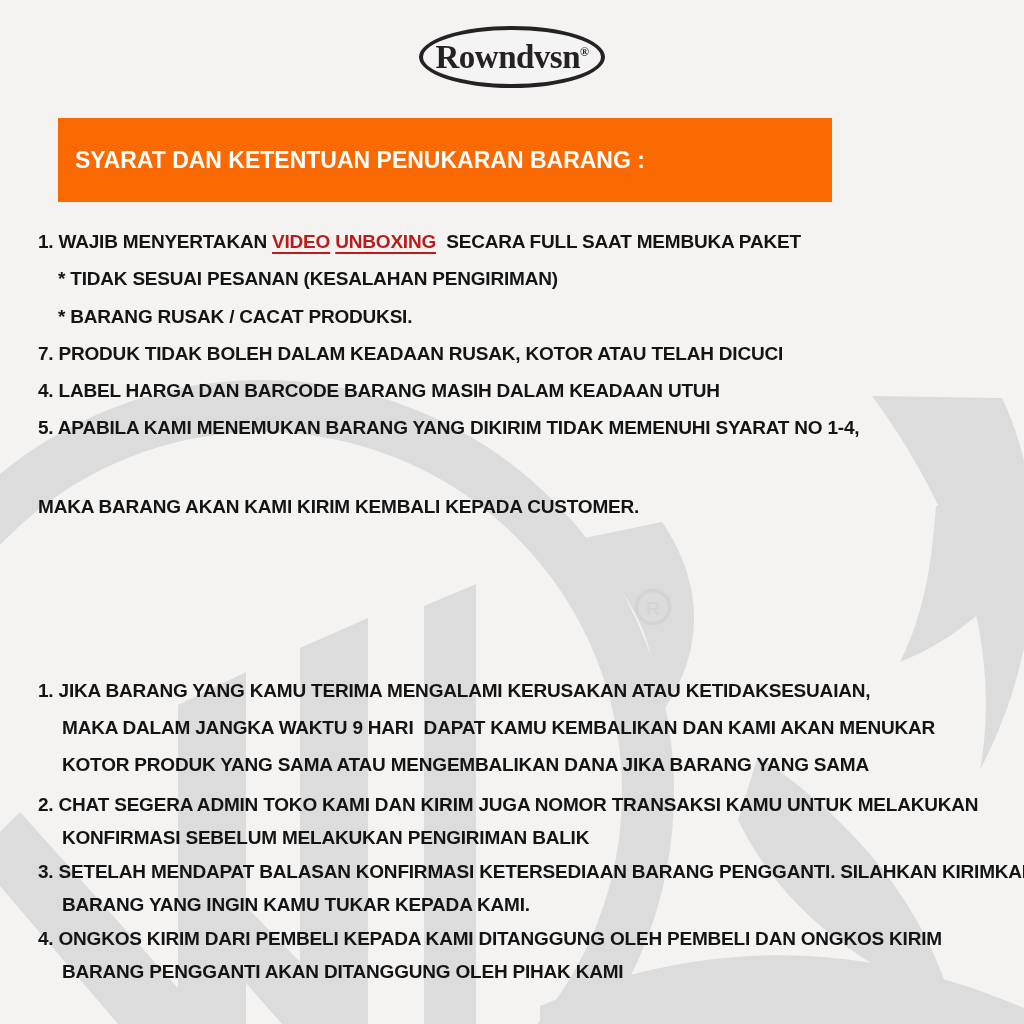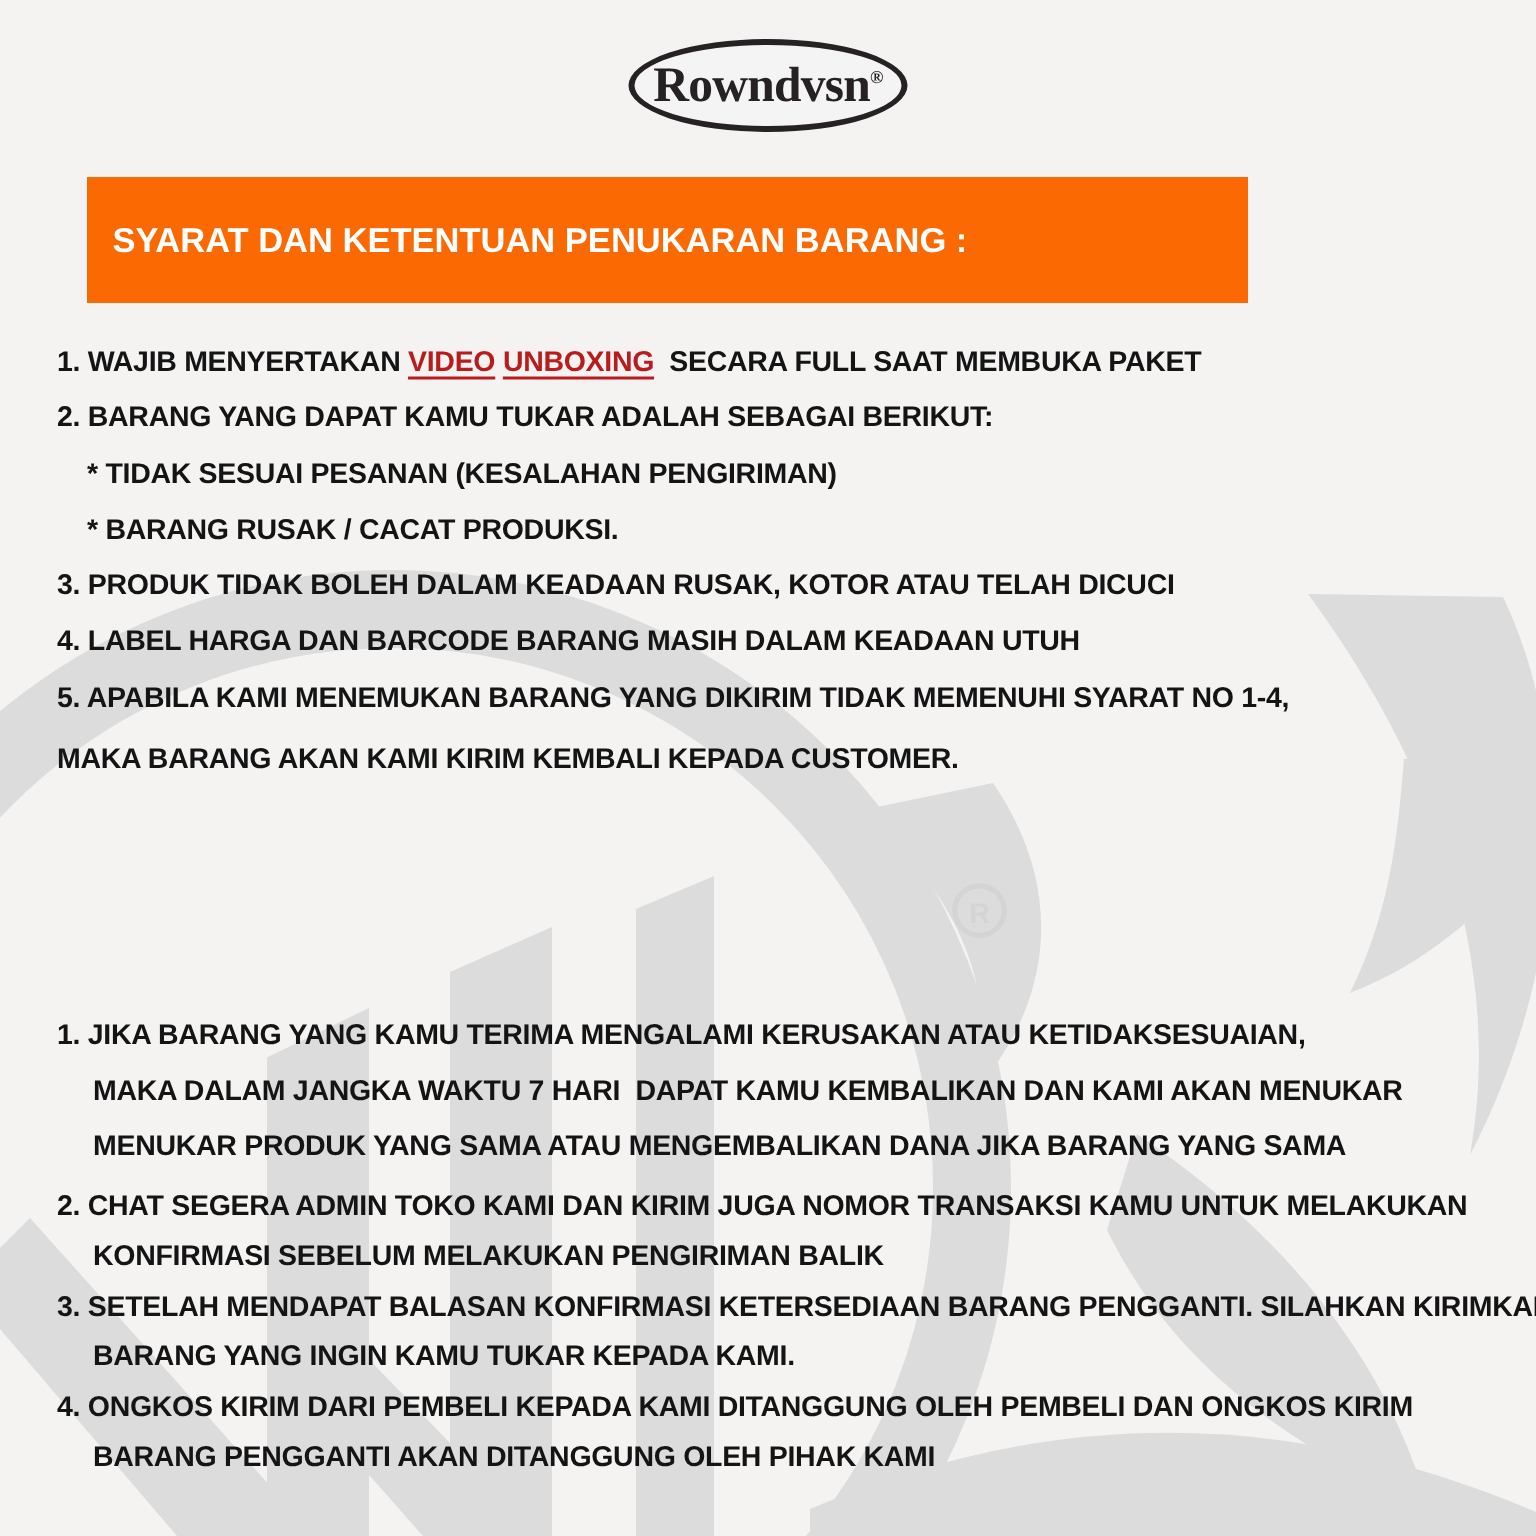--- a/index.html
+++ b/index.html
@@ -95,36 +95,35 @@
   <div class="logo-oval">
     <div class="logo-text"><span>Rowndvsn</span><span class="logo-reg">®</span></div>
   </div>
 
   <div class="banner banner1">
     <span>SYARAT DAN KETENTUAN PENUKARAN BARANG :</span>
   </div>
 
   <div class="tlist s1a">
     <div class="line"><span>1. WAJIB MENYERTAKAN </span><span class="red">VIDEO</span><span> </span><span class="red">UNBOXING</span><span>  SECARA FULL SAAT MEMBUKA PAKET</span></div>
-    <div class="line">2. BARANG YANG DAPAT KAMU TUKAR ADALAH SEBAGAI BERIKUT:</div>
     <div class="line indent1">* TIDAK SESUAI PESANAN (KESALAHAN PENGIRIMAN)</div>
     <div class="line indent1">* BARANG RUSAK / CACAT PRODUKSI.</div>
-    <div class="line">3. PRODUK TIDAK BOLEH DALAM KEADAAN RUSAK, KOTOR ATAU TELAH DICUCI</div>
+    <div class="line">7. PRODUK TIDAK BOLEH DALAM KEADAAN RUSAK, KOTOR ATAU TELAH DICUCI</div>
     <div class="line">4. LABEL HARGA DAN BARCODE BARANG MASIH DALAM KEADAAN UTUH</div>
     <div class="line">5. APABILA KAMI MENEMUKAN BARANG YANG DIKIRIM TIDAK MEMENUHI SYARAT NO 1-4,</div>
   </div>
   <div class="tlist s1b">
     <div class="line">MAKA BARANG AKAN KAMI KIRIM KEMBALI KEPADA CUSTOMER.</div>
   </div>
 
 
   <div class="tlist s2a">
     <div class="line">1. JIKA BARANG YANG KAMU TERIMA MENGALAMI KERUSAKAN ATAU KETIDAKSESUAIAN,</div>
-    <div class="line indent2">MAKA DALAM JANGKA WAKTU 7 HARI  DAPAT KAMU KEMBALIKAN DAN KAMI AKAN MENUKAR</div>
-    <div class="line indent2">MENUKAR PRODUK YANG SAMA ATAU MENGEMBALIKAN DANA JIKA BARANG YANG SAMA</div>
+    <div class="line indent2">MAKA DALAM JANGKA WAKTU 9 HARI  DAPAT KAMU KEMBALIKAN DAN KAMI AKAN MENUKAR</div>
+    <div class="line indent2">KOTOR PRODUK YANG SAMA ATAU MENGEMBALIKAN DANA JIKA BARANG YANG SAMA</div>
   </div>
 
   <div class="tlist s2b">
     <div class="line">2. CHAT SEGERA ADMIN TOKO KAMI DAN KIRIM JUGA NOMOR TRANSAKSI KAMU UNTUK MELAKUKAN</div>
     <div class="line indent2">KONFIRMASI SEBELUM MELAKUKAN PENGIRIMAN BALIK</div>
     <div class="line">3. SETELAH MENDAPAT BALASAN KONFIRMASI KETERSEDIAAN BARANG PENGGANTI. SILAHKAN KIRIMKAN</div>
     <div class="line indent2">BARANG YANG INGIN KAMU TUKAR KEPADA KAMI.</div>
     <div class="line">4. ONGKOS KIRIM DARI PEMBELI KEPADA KAMI DITANGGUNG OLEH PEMBELI DAN ONGKOS KIRIM</div>
     <div class="line indent2">BARANG PENGGANTI AKAN DITANGGUNG OLEH PIHAK KAMI</div>
   </div>

